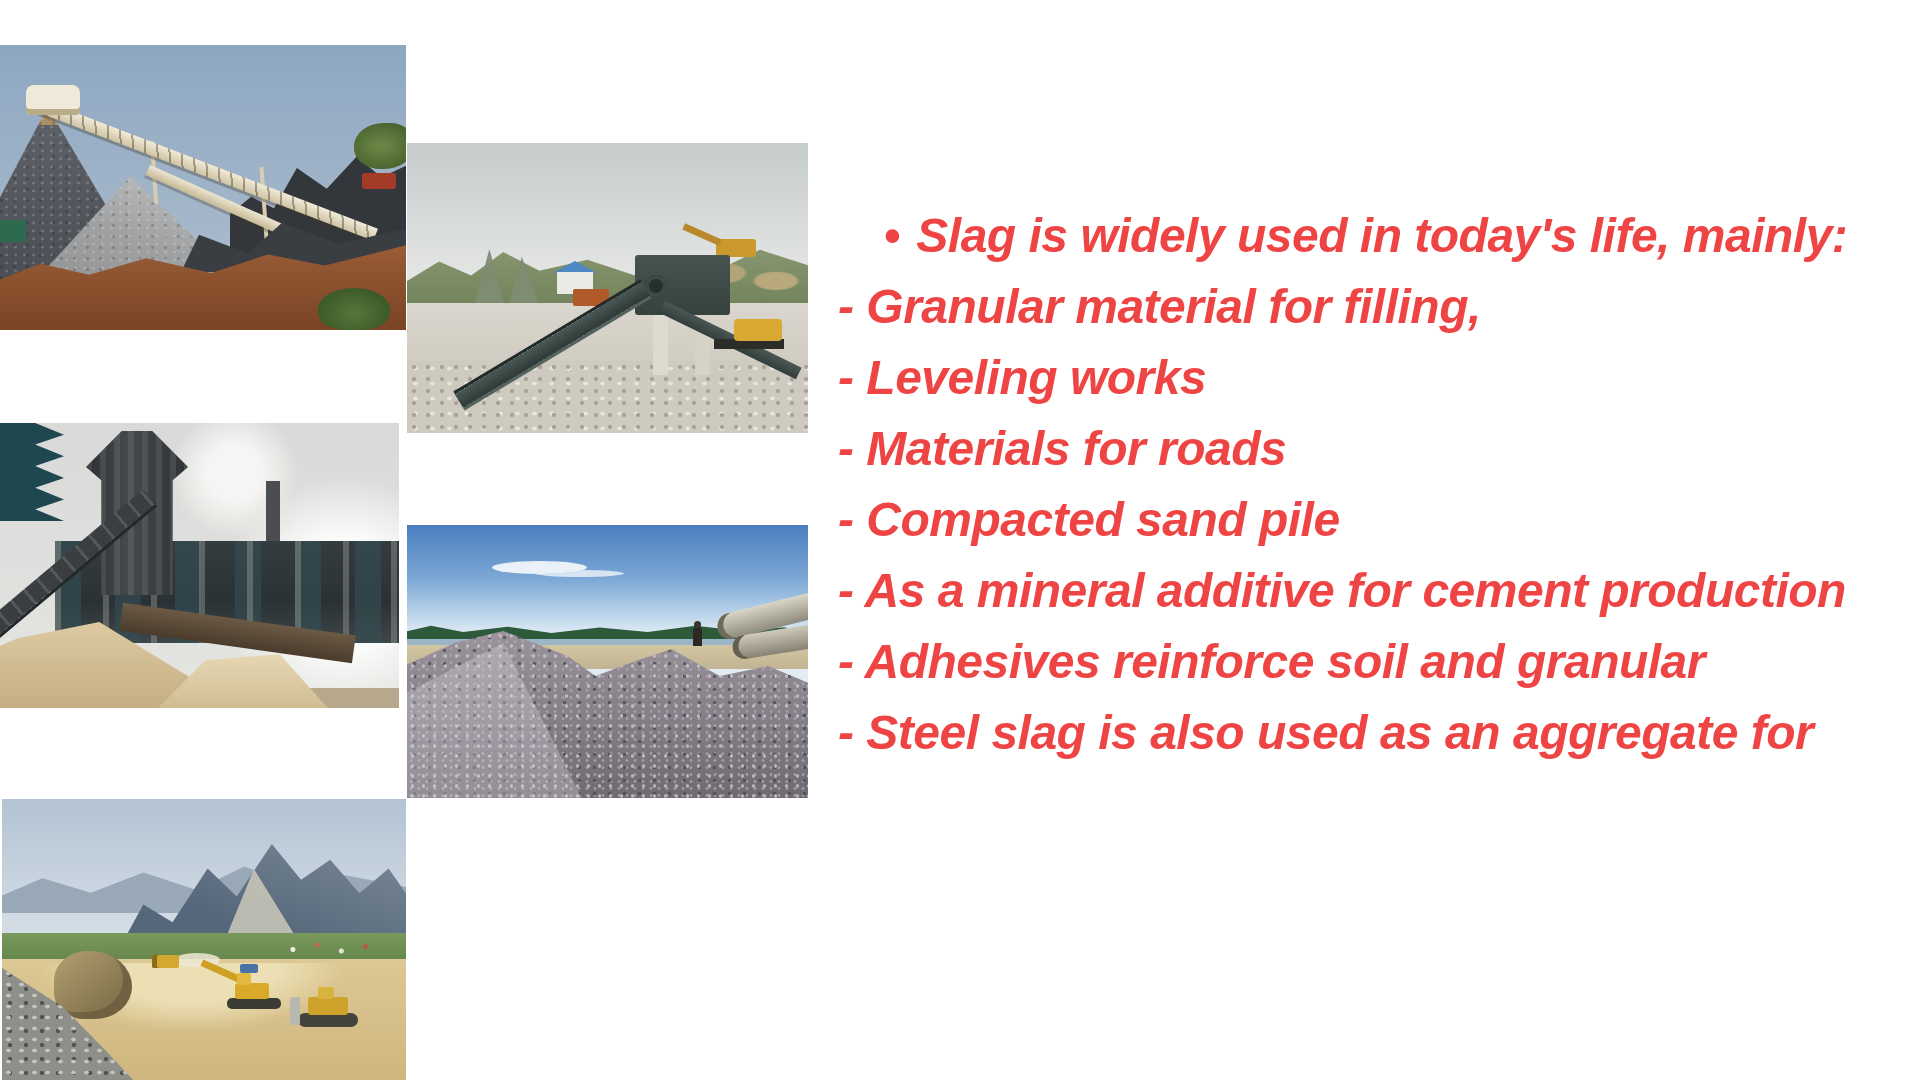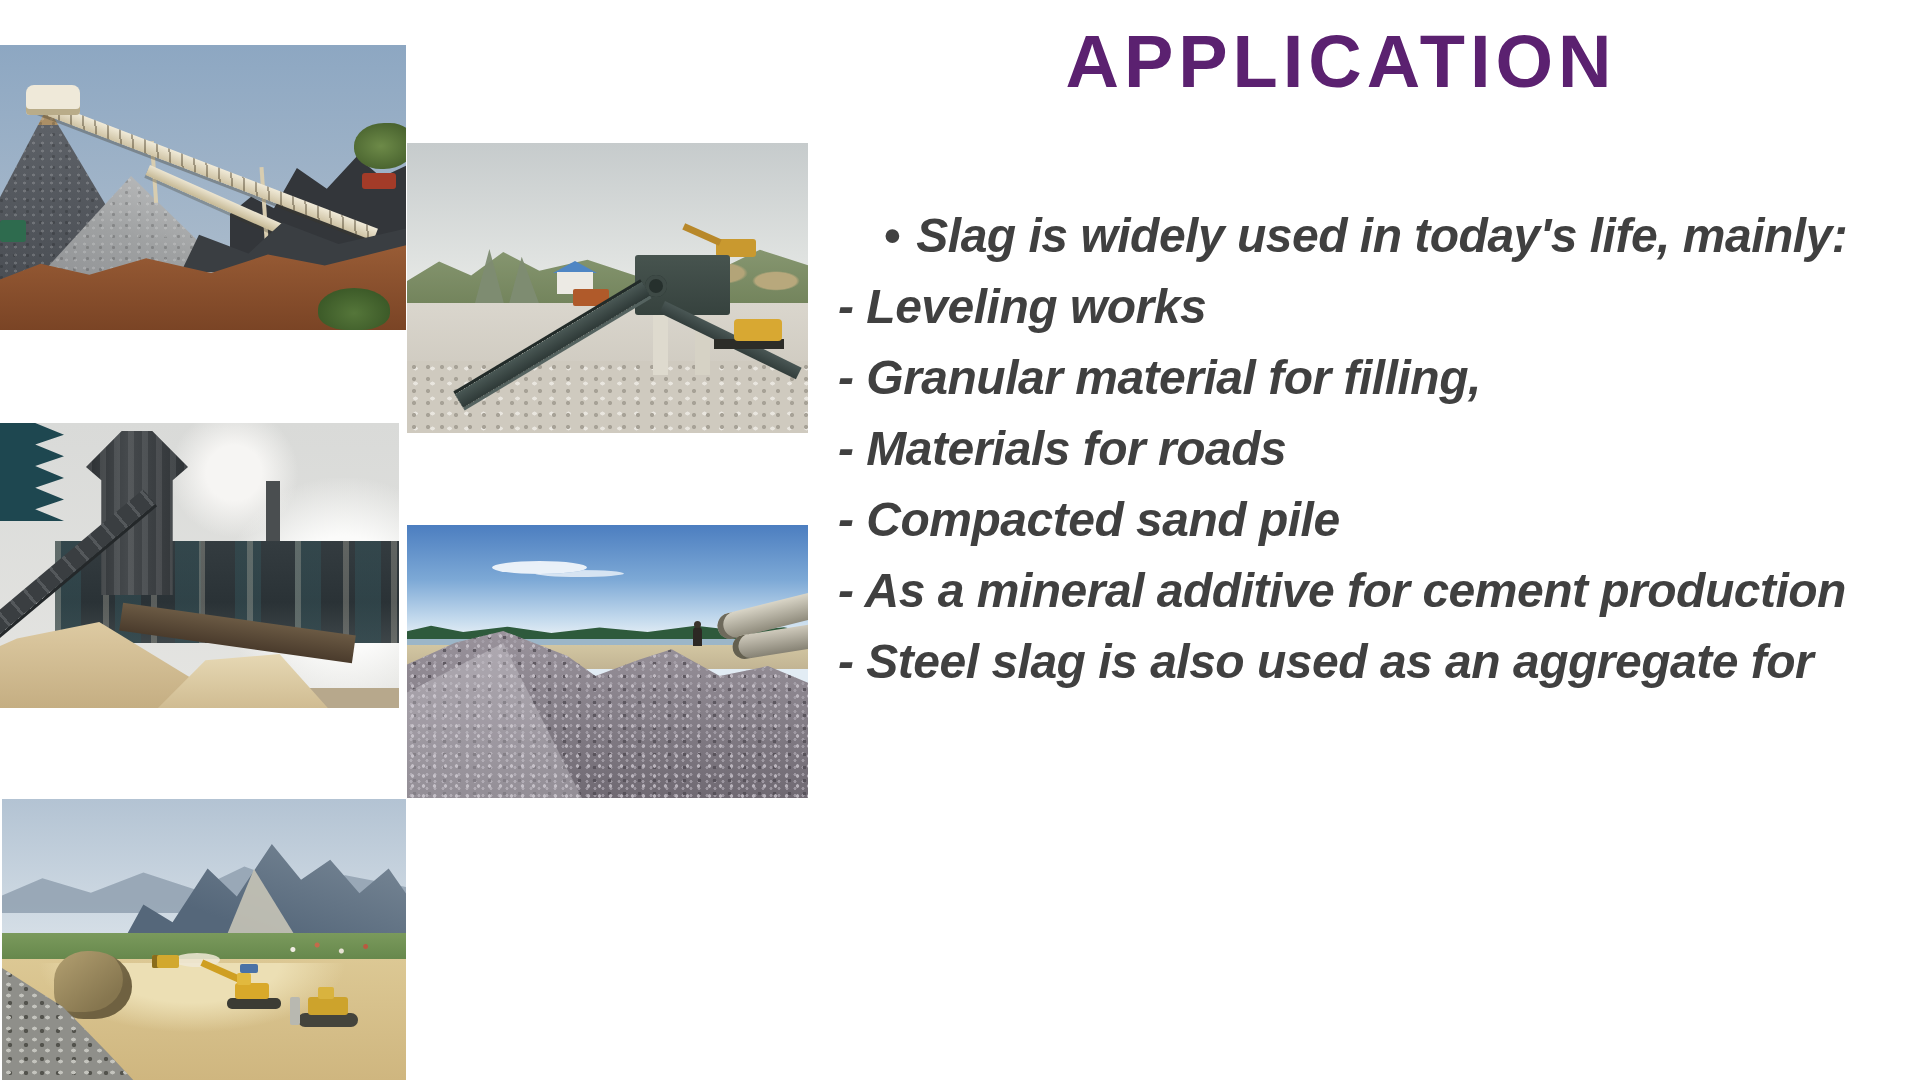--- a/index.html
+++ b/index.html
@@ -205,21 +205,20 @@
   .p5-doz-tracks { left:296px; top:214px; width:60px; height:14px; background:#44443c; border-radius:7px; }
   .p5-doz-body { left:306px; top:198px; width:40px; height:18px; background:#cda32c; border-radius:3px; }
   .p5-doz-cab { left:316px; top:188px; width:16px; height:12px; background:#d9b33e; border-radius:2px; }
   .p5-doz-blade { left:288px; top:198px; width:10px; height:28px; background:#b8b8b0; border-radius:2px; }
 </style>
 </head>
 <body style="background: rgb(255, 255, 255);">
 
 <div class="canvas">
 
-  <h1 class="title" style="color: rgb(91, 33, 112);">APPLICATION</h1>
 
   <figure class="photo photo1" style="margin:0" aria-label="Grey gravel stockpiles with cream inclined conveyors and brown dirt berm under a blue sky">
     <div class="p1-sky"></div>
     <div class="p1-structures"></div>
     <div class="p1-tree-right"></div>
     <div class="p1-pile-left"></div>
     <div class="p1-pile-mid"></div>
     <div class="p1-leg1"></div>
     <div class="p1-leg2"></div>
     <div class="p1-conv1"></div>
@@ -296,25 +295,26 @@
     <div class="p5-exc-tracks"></div>
     <div class="p5-exc-body"></div>
     <div class="p5-exc-cab"></div>
     <div class="p5-doz-tracks"></div>
     <div class="p5-doz-body"></div>
     <div class="p5-doz-cab"></div>
     <div class="p5-doz-blade"></div>
     <div class="p5-rubble"></div>
   </figure>
 
-  <div class="body-text" style="color: #404040;">
+  <div class="body-text" style="color: #ef4444;">
     <div class="line bullet-line">
       <span class="bullet">•</span><span>Slag is widely used in today's life, mainly:</span>
     </div>
+    <div class="line">- Granular material for filling,</div>
     <div class="line">- Leveling works</div>
-    <div class="line">- Granular material for filling,</div>
     <div class="line">- Materials for roads</div>
     <div class="line">- Compacted sand pile</div>
     <div class="line">- As a mineral additive for cement production</div>
+    <div class="line">- Adhesives reinforce soil and granular</div>
     <div class="line">- Steel slag is also used as an aggregate for</div>
   </div>
 
 </div>
 
 </body></html>

